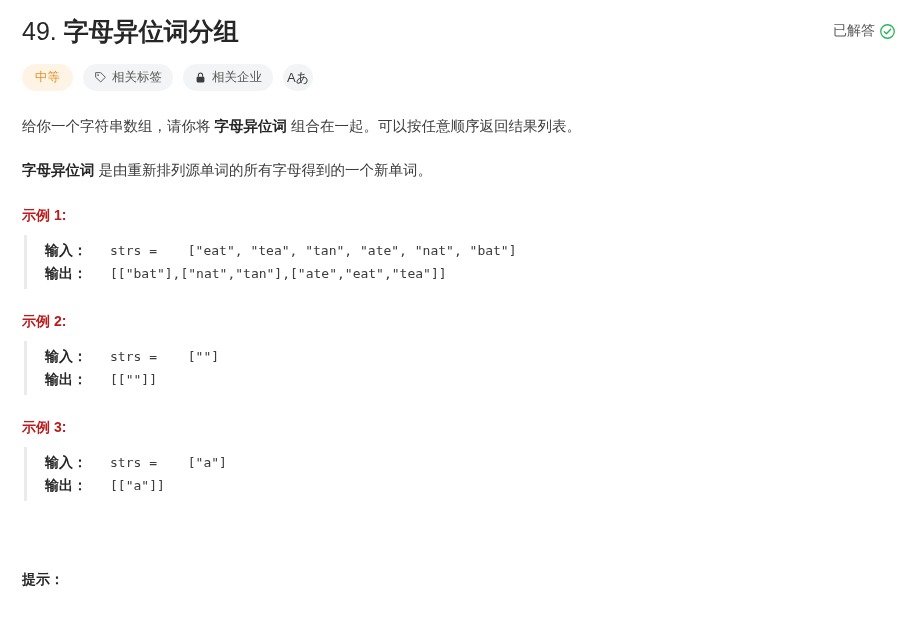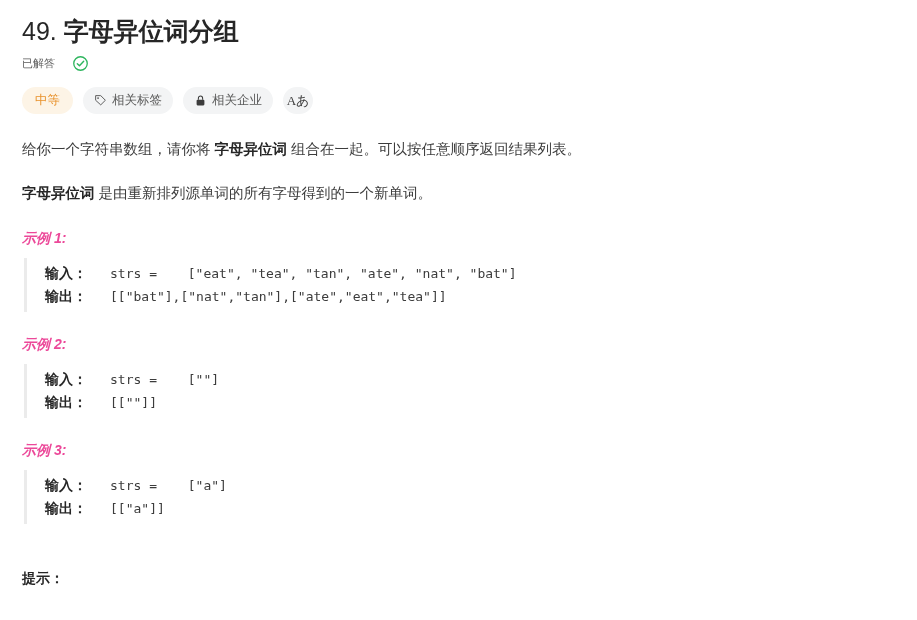--- a/index.html
+++ b/index.html
@@ -20,38 +20,37 @@
     height: 620px;
     box-sizing: border-box;
     padding: 14px 22px 0 22px;
   }
 
   
   .title-row {
     display: flex;
     align-items: flex-start;
     justify-content: space-between;
-    flex-direction: column;
   }
   .title {
     font-size: 25px;
     line-height: 34px;
     font-weight: 600;
     color: #262626;
     letter-spacing: 0px;
     margin: 0;
   }
   .title .num {
     font-weight: 400;
   }
   .solved {
     display: flex;
-    align-items: flex-start;
-    gap: 18px;
-    font-size: 11px;
+    align-items: center;
+    gap: 5px;
+    font-size: 14px;
     color: #2db55d;
     margin-top: 8px;
     white-space: nowrap;
   }
   .solved-text { color: #5b5b5b; }
   .check-icon {
     width: 15px;
     height: 15px;
     display: inline-block;
   }
@@ -69,21 +68,20 @@
     gap: 5px;
     height: 27px;
     padding: 0 11px;
     border-radius: 14px;
     background: #f3f4f5;
     font-size: 12.5px;
     color: #5b5b5b;
     box-sizing: border-box;
     cursor: pointer;
     user-select: none;
-    font-family: Liberation Serif, serif;
   }
   .pill.difficulty {
     color: #e8912a;
     background: #fdf4e6;
     padding: 0 13px;
   }
   .pill .ico {
     display: inline-flex;
     width: 13px;
     height: 13px;
@@ -105,23 +103,22 @@
     font-size: 14.5px;
     line-height: 26px;
     color: #3c3c3c;
   }
   .desc p { margin: 0 0 18px 0; }
   .desc b { color: #262626; font-weight: 700; }
 
   .section-label {
     font-size: 14px;
     font-weight: 700;
-    color: #ec4899;
+    color: #b91c1c;
     margin: 0 0 10px 0;
-    font-style: italic;
   }
   .example-block { margin-top: 24px; }
   .example-block:first-of-type { margin-top: 40px; }
 
   .example-body {
     border-left: 3px solid #ebebeb;
     padding: 4px 0 4px 18px;
     margin-left: 2px;
   }
   .io-line {
@@ -138,21 +135,21 @@
     font-family: "DejaVu Sans Mono", "Liberation Mono", monospace;
     font-size: 13px;
     color: #3c3c3c;
     margin-left: 23px;
   }
 
   .hint-label {
     font-size: 14px;
     font-weight: 700;
     color: #262626;
-    margin-top: 46px;
+    margin-top: 70px;
   }
 </style>
 </head>
 <body>
 
 <div class="page">
 
   <div class="title-row">
     <h1 class="title"><span class="num">49.</span> <span>字母异位词分组</span></h1>
     <div class="solved">

